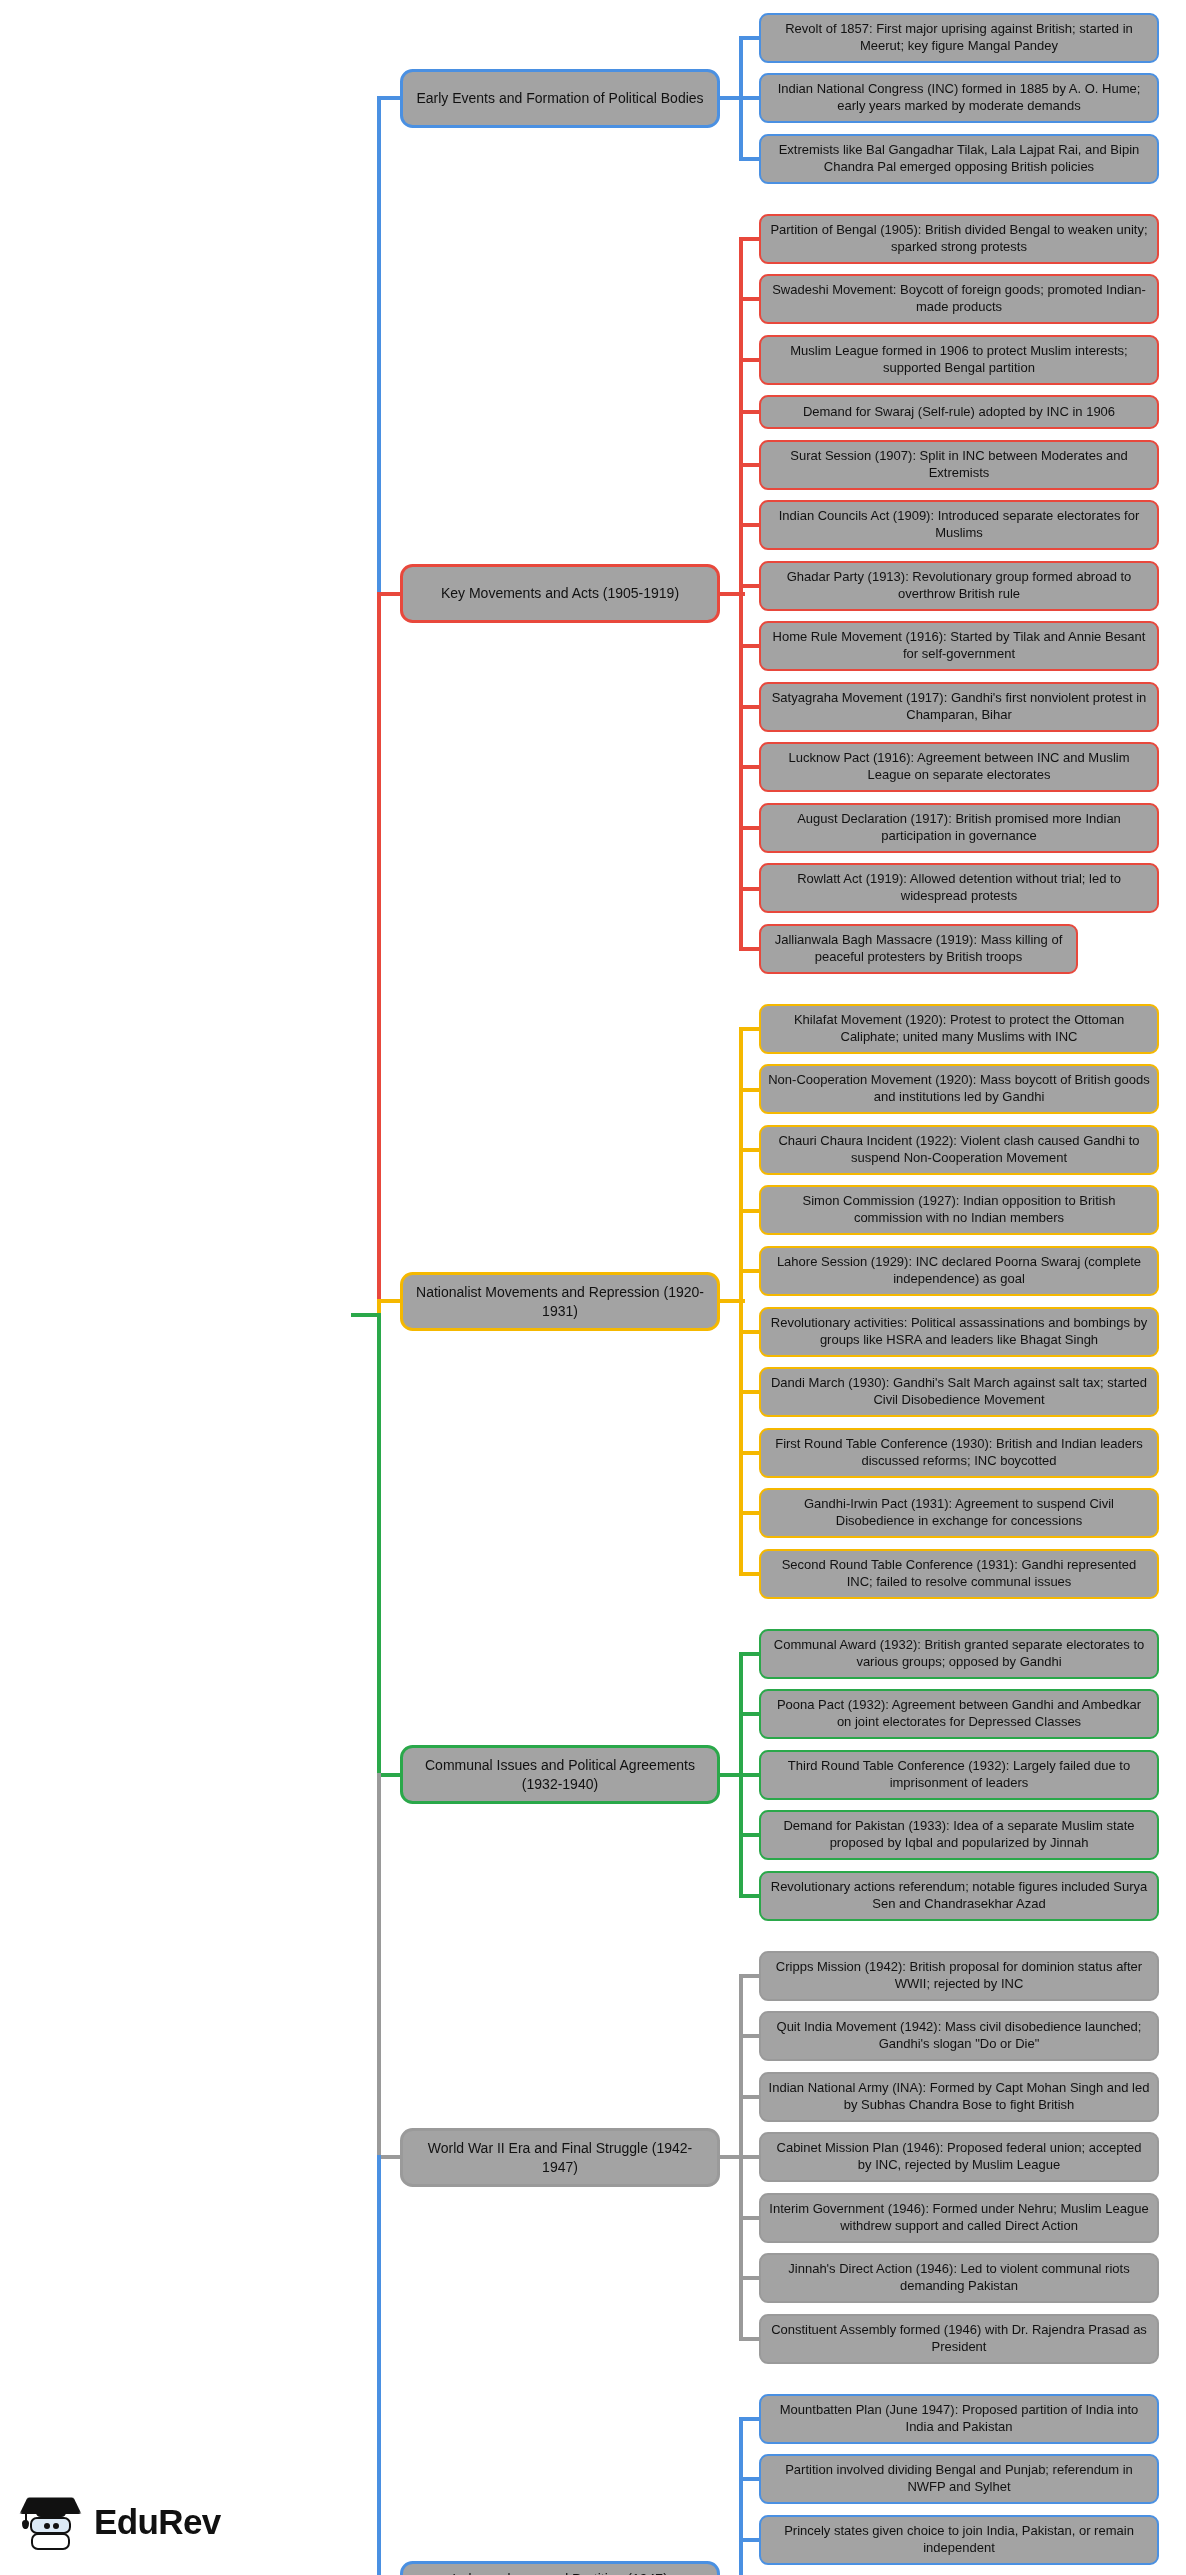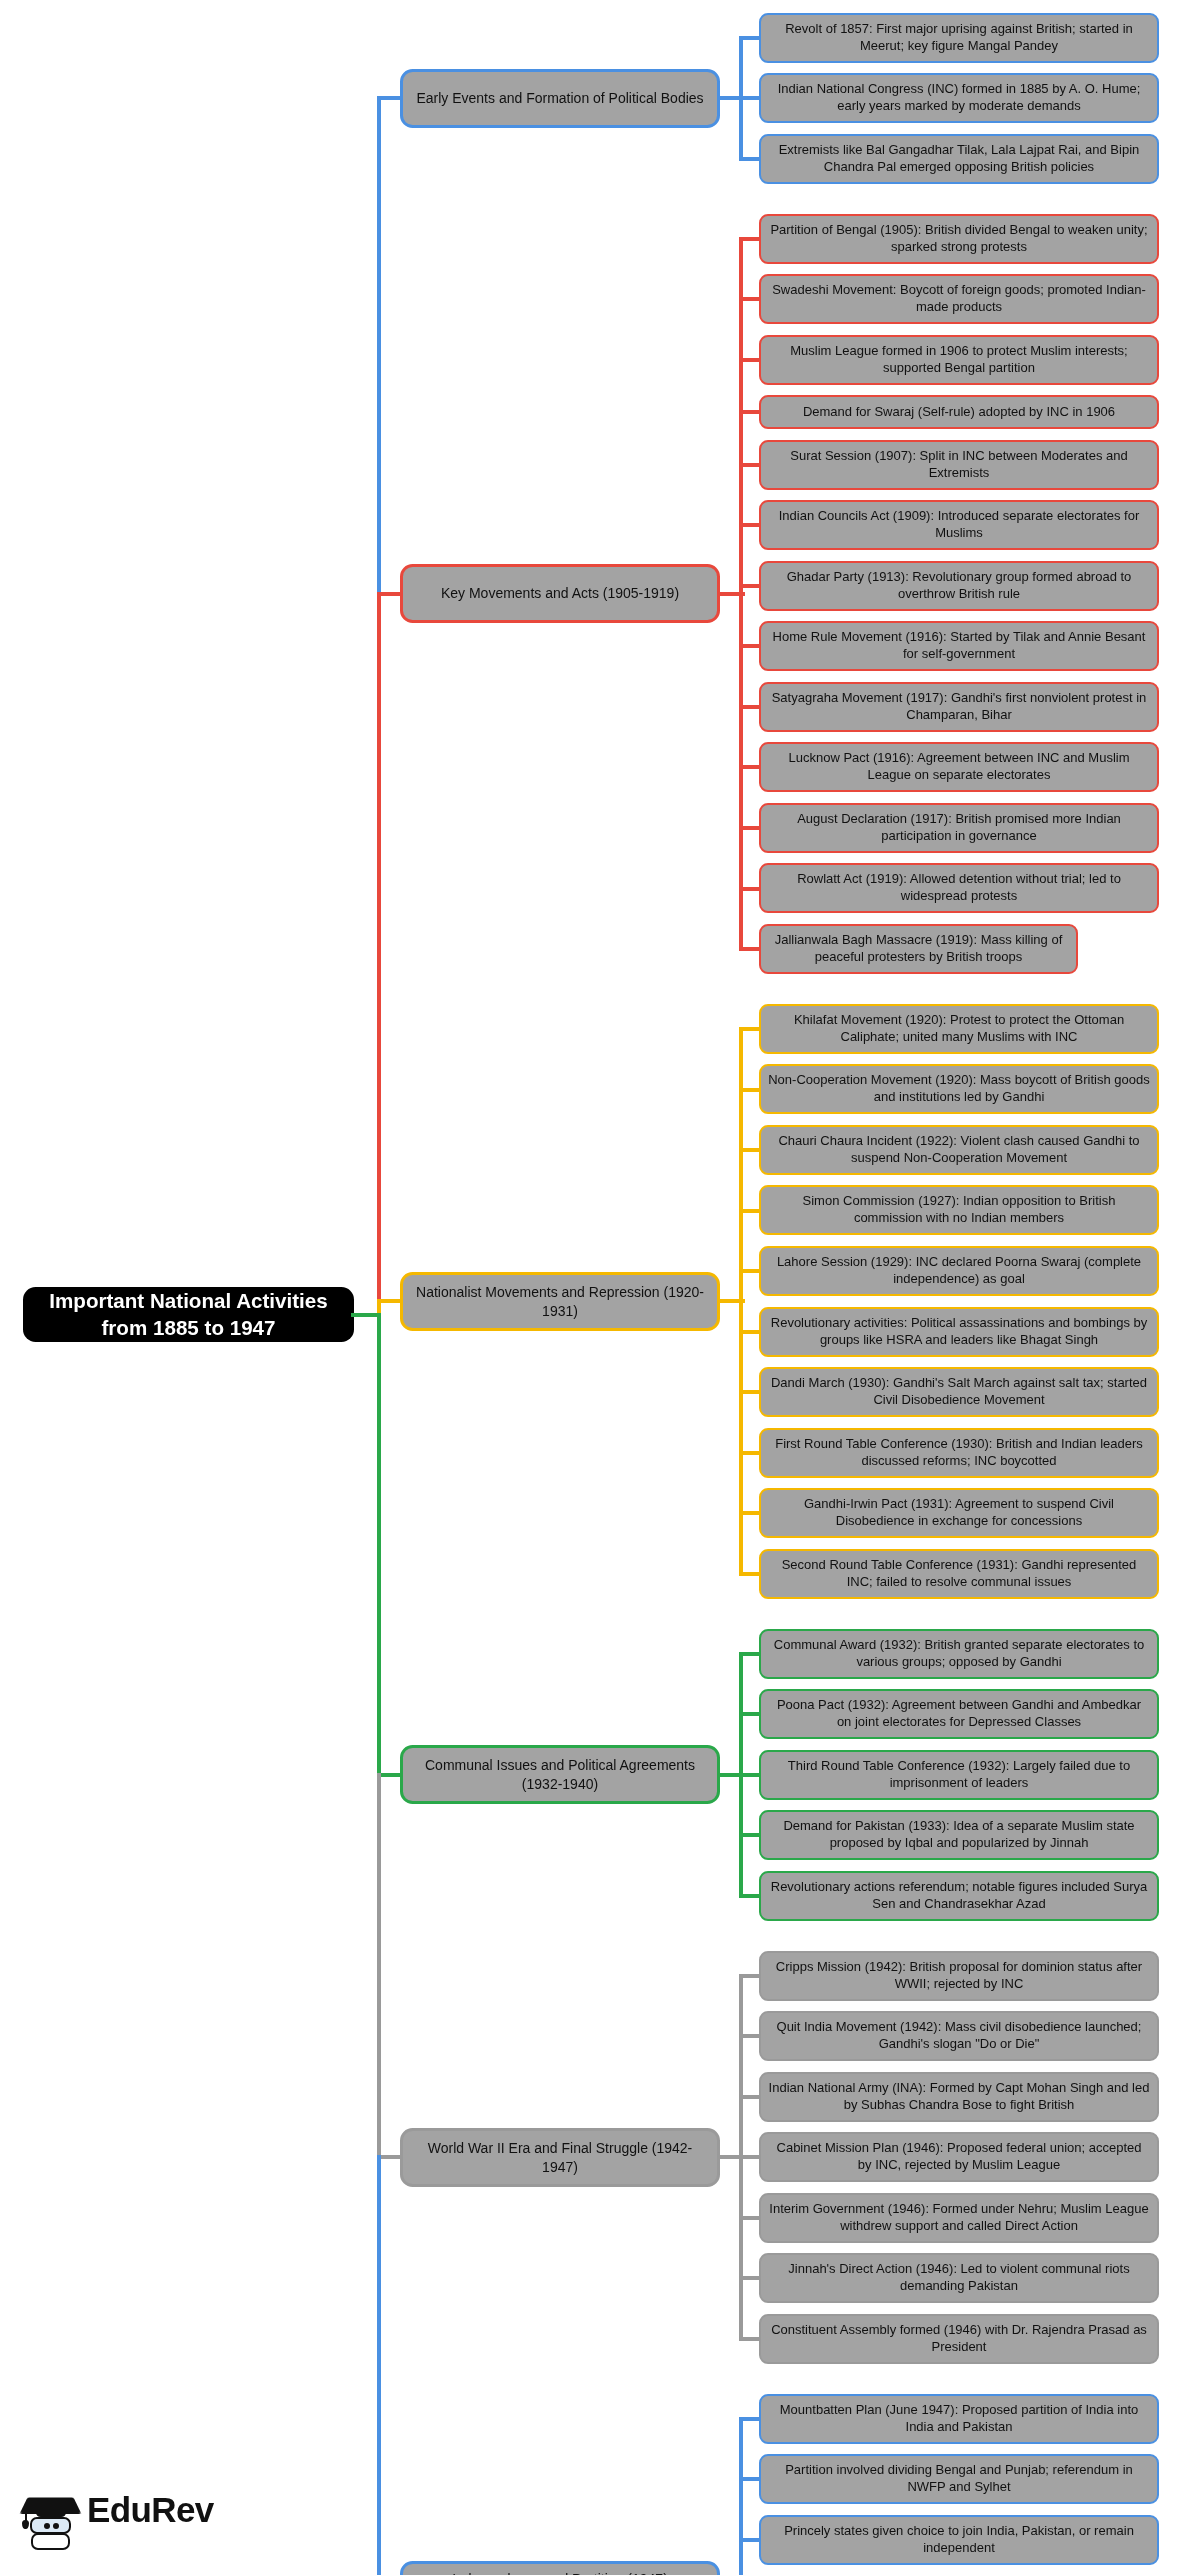--- a/index.html
+++ b/index.html
@@ -69,22 +69,22 @@
   .l-yellow { background: #f5b800; }
   .l-green  { background: #2aa84a; }
   .l-gray   { background: #9a9a9a; }
 
   
   #logo {
     position: absolute;
     left: 23px;
     top: 2490px;
     display: flex;
-    align-items: flex-start;
-    gap: 9px;
+    align-items: center;
+    gap: 16px;
   }
   #logo .mark { position: relative; width: 55px; height: 63px; }
   #logo .cap {
     position: absolute; left: 1.1px; top: 4.6px; width: 53px; height: 19.4px;
     background: #111; transform: perspective(34px) rotateX(32deg);
     border-radius: 2.3px;
   }
   #logo .cap2 {
     position: absolute; left: 12.6px; top: 17px; width: 30px; height: 10.3px;
     background: #111; border-radius: 0 0 4.6px 4.6px;
@@ -112,21 +112,20 @@
   #logo .wordmark {
     font-size: 35px; font-weight: bold; color: #111; letter-spacing: -0.6px;
     font-family: "Liberation Sans", sans-serif;
   }
 </style>
 </head>
 <body>
 
 <div id="canvas">
 
-  <div class="node root" id="root-node" style="left:23px; top:1287px; width:331px; height:55px;">Important National Activities from 1885 to 1947</div>
 
   <div id="lines">
       <div class="conn l-blue" style="left: 739px; top: 36px; width: 4px; height: 125px;"></div>
       <div class="conn l-blue" style="left: 717px; top: 96px; width: 28px; height: 4px;"></div>
       <div class="conn l-blue" style="left: 739px; top: 36px; width: 24px; height: 4px;"></div>
       <div class="conn l-blue" style="left: 739px; top: 96px; width: 24px; height: 4px;"></div>
       <div class="conn l-blue" style="left: 739px; top: 157px; width: 24px; height: 4px;"></div>
       <div class="conn l-blue" style="left: 377px; top: 96px; width: 26px; height: 4px;"></div>
       <div class="conn l-red" style="left: 739px; top: 237px; width: 4px; height: 714px;"></div>
       <div class="conn l-red" style="left: 717px; top: 592px; width: 28px; height: 4px;"></div>

